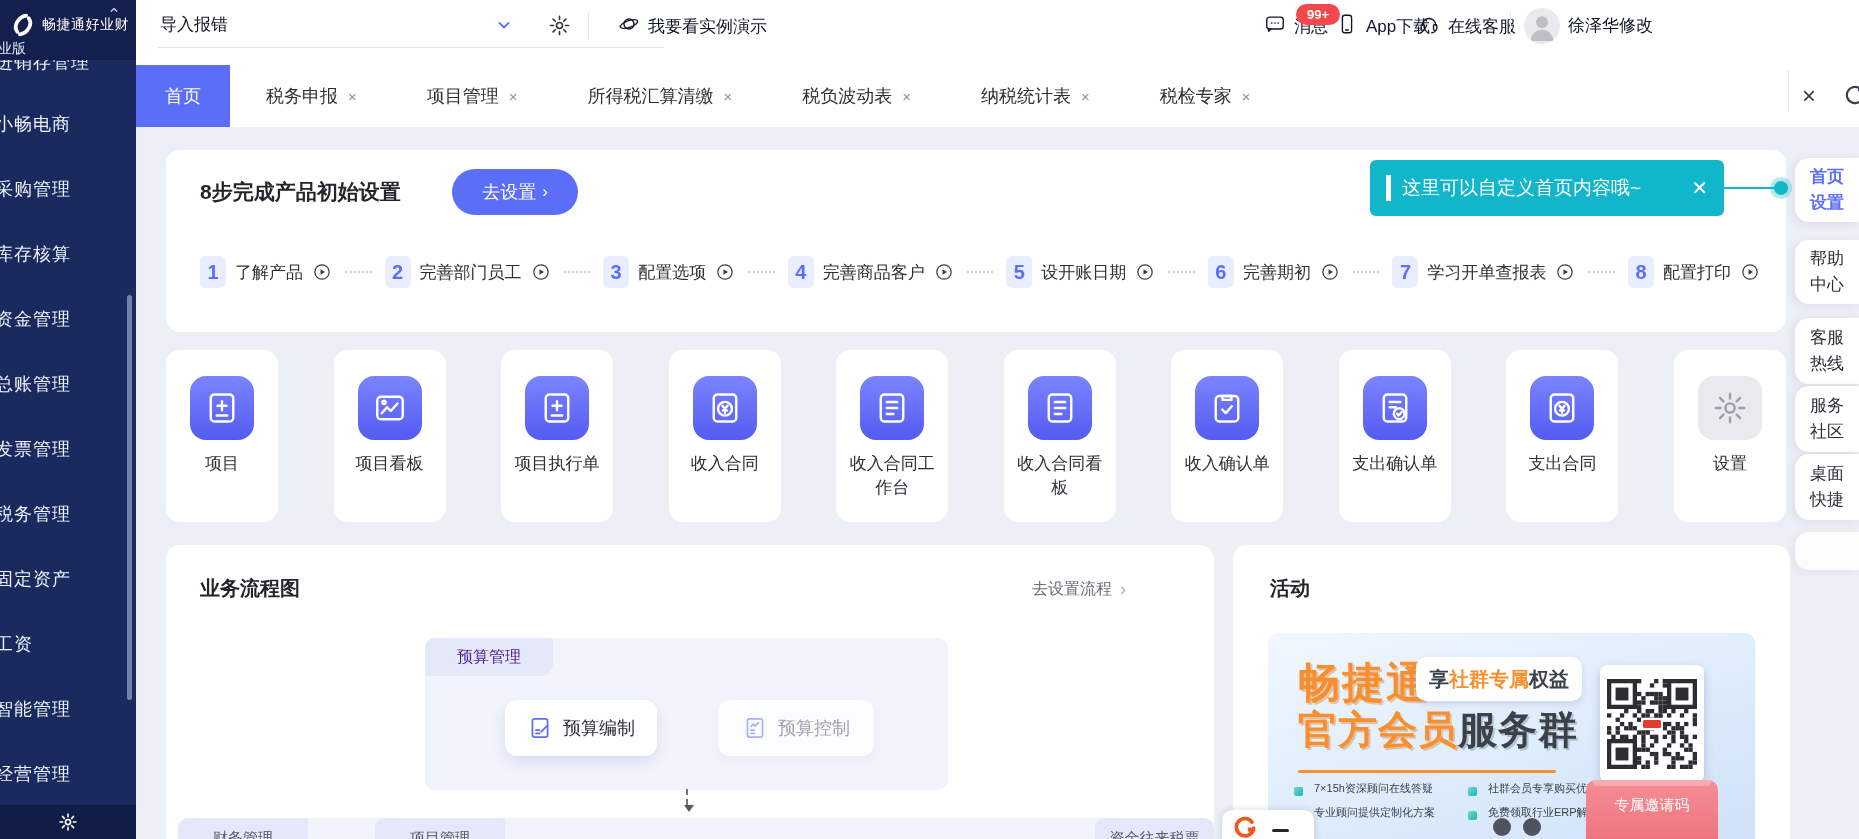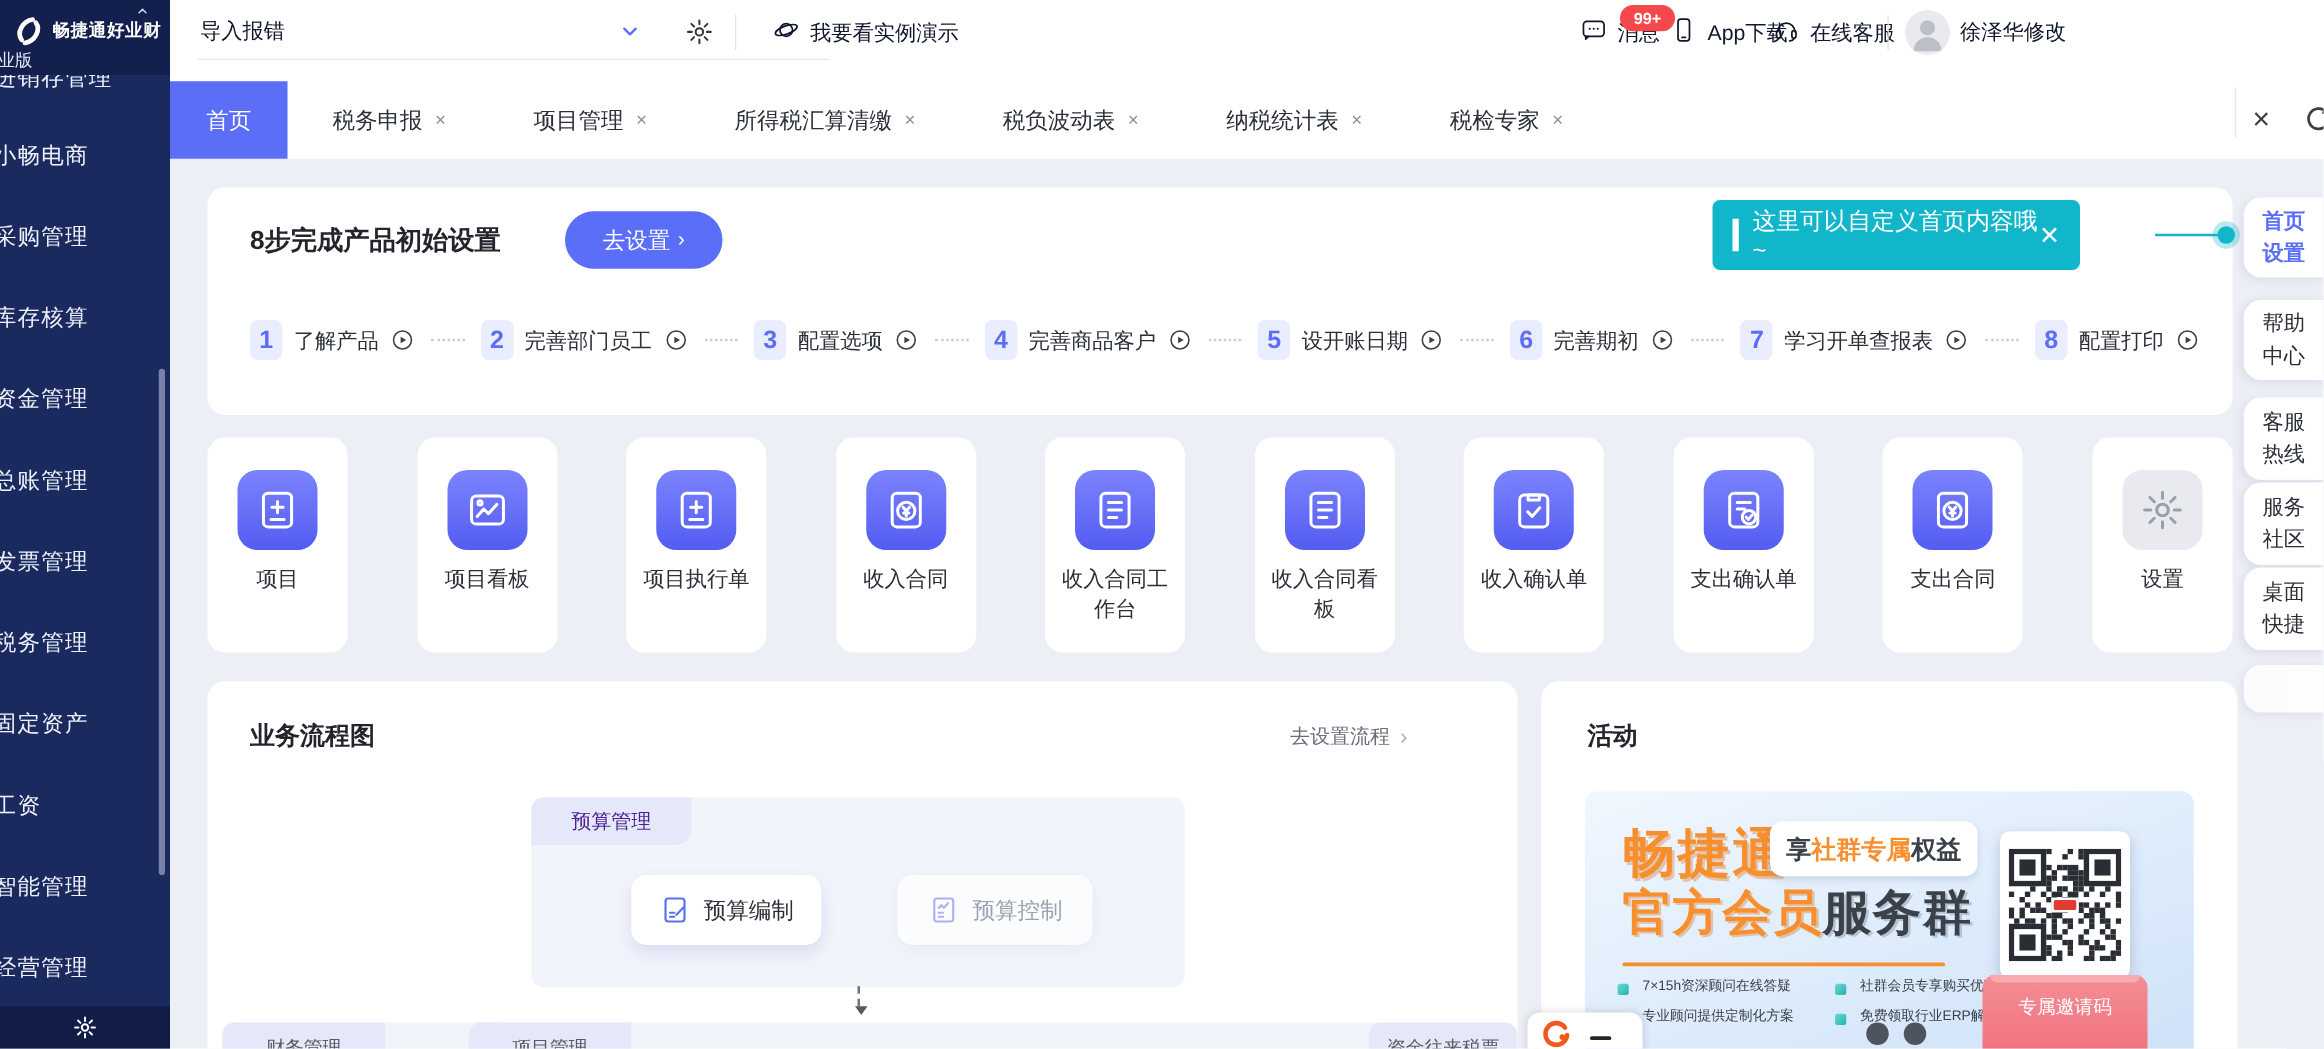--- a/index.html
+++ b/index.html
@@ -4,21 +4,21 @@
 <style>
   html,body{margin:0;padding:0;background:#fff;}
   body{font-family:"Liberation Sans","DejaVu Sans",sans-serif;color:#2f3440;}
   #app{position:relative;width:1859px;height:839px;overflow:hidden;background:#fff;}
   [data-interactable="true"]{cursor:pointer;}
 
   
   .sidebar{position:absolute;left:0;top:0;width:136px;height:839px;background:var(--sidebar_bg,#1b2a5e);z-index:30;}
   .logo-block{position:absolute;left:0;top:0;width:136px;height:60px;background:#131f4c;}
   .logo-swirl{position:absolute;left:8px;top:10px;color:#fff;}
-  .logo-title{position:absolute;left:42px;top:16px;color:#fff;font-size:14px;font-weight:bold;white-space:nowrap;letter-spacing:.5px;}
+  .logo-title{position:absolute;left:42px;top:16px;color:#fff;font-size:14px;font-weight:normal;white-space:nowrap;letter-spacing:.5px;}
   .logo-sub{position:absolute;left:-2px;top:40px;color:#dfe5f5;font-size:14px;white-space:nowrap;}
   .side-list{position:absolute;left:0;top:60px;bottom:34px;width:136px;overflow:hidden;}
   .side-item{position:absolute;left:-5px;width:150px;color:#eef1fa;font-size:18px;letter-spacing:1px;white-space:nowrap;line-height:22px;}
   .side-caret{position:absolute;left:108px;top:2px;color:#cfd6e8;}
   .side-gear{position:absolute;left:0;bottom:0;width:136px;height:34px;background:#121d47;display:flex;align-items:center;justify-content:center;color:#fff;}
   .side-scrollbar{position:absolute;left:127px;top:295px;width:5px;height:405px;background:#8d97ba;border-radius:3px;opacity:.8;z-index:31;}
 
   
   .topbar{position:absolute;left:136px;top:0;width:1723px;height:52px;background:#fff;}
   .tb{position:absolute;display:flex;align-items:center;gap:8px;font-size:17px;color:#0f172a;white-space:nowrap;}
@@ -53,21 +53,21 @@
   .setup-title{position:absolute;left:34px;top:28px;font-size:21px;font-weight:bold;color:#22252b;}
   .go-setup{position:absolute;left:286px;top:19px;width:126px;height:46px;border-radius:23px;background:var(--primary,#5b6ef8);color:#fff;font-size:18px;display:flex;align-items:center;justify-content:center;gap:6px;}
   .go-setup .arr{font-size:17px;}
   .steps{position:absolute;left:34px;right:26px;top:104px;height:36px;display:flex;align-items:center;}
   .step{display:flex;align-items:center;gap:9px;white-space:nowrap;}
   .step-num{width:26px;height:32px;border-radius:6px;background:#e9edfd;color:var(--primary,#5b6ef8);font-size:20px;font-weight:bold;display:flex;align-items:center;justify-content:center;}
   .step-label{font-size:17px;color:#2b2f38;}
   .step-play{color:#3a3f45;display:flex;}
   .step-conn{flex:1;border-top:2px dotted #c9cdd8;margin:0 13px;min-width:18px;}
 
-  .tooltip{position:absolute;left:1370px;top:160px;width:294px;height:56px;background:var(--teal,#12b6ca);border-radius:6px;color:#fff;display:flex;align-items:center;padding:0 16px;box-sizing:border-box;z-index:40;}
+  .tooltip{position:absolute;left:1370px;top:160px;width:354px;height:56px;background:var(--teal,#12b6ca);border-radius:6px;color:#fff;display:flex;align-items:center;padding:0 16px;box-sizing:border-box;z-index:40;}
   .tooltip-bar{width:5px;height:26px;background:#fff;margin-right:11px;}
   .tooltip-text{font-size:19px;flex:1;}
   .tooltip-close{font-size:20px;font-weight:bold;}
   .tooltip-line{position:absolute;left:1724px;top:187px;width:54px;height:2px;background:var(--teal,#12b6ca);z-index:40;}
   .tooltip-dot{position:absolute;left:1774px;top:181px;width:14px;height:14px;border-radius:50%;background:var(--teal,#12b6ca);box-shadow:0 0 0 4px rgba(18,182,202,.3);z-index:40;}
 
   .apps{position:absolute;left:166px;top:350px;width:1620px;display:flex;justify-content:space-between;z-index:5;}
   .app-card{width:112px;height:172px;background:#fff;border-radius:14px;text-align:center;}
   .app-icon{width:64px;height:64px;border-radius:16px;margin:26px auto 12px;background:linear-gradient(180deg,#7b84fd,#545cf2);display:flex;align-items:center;justify-content:center;color:#fff;}
   .app-icon.gray{background:#e9eaef;color:#9aa0ab;}

